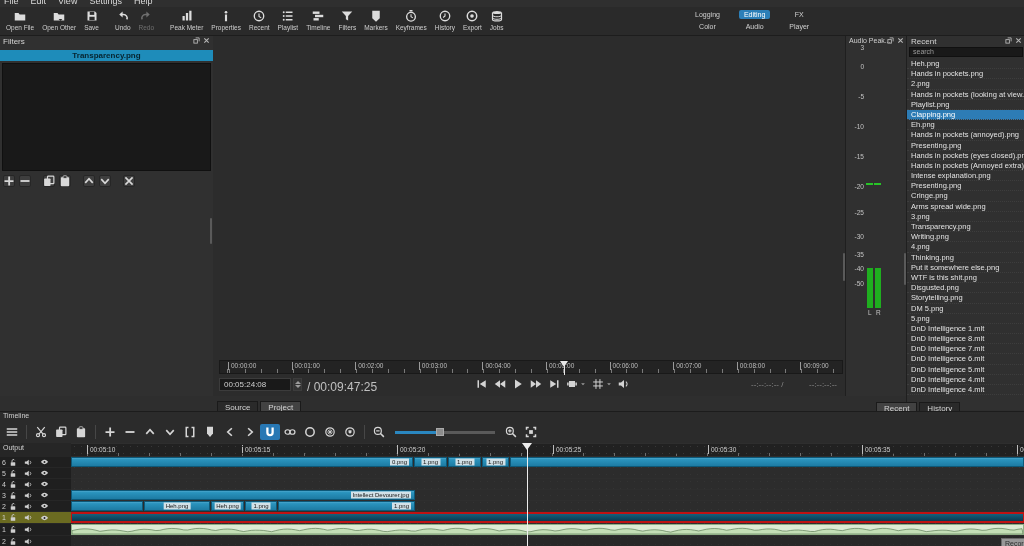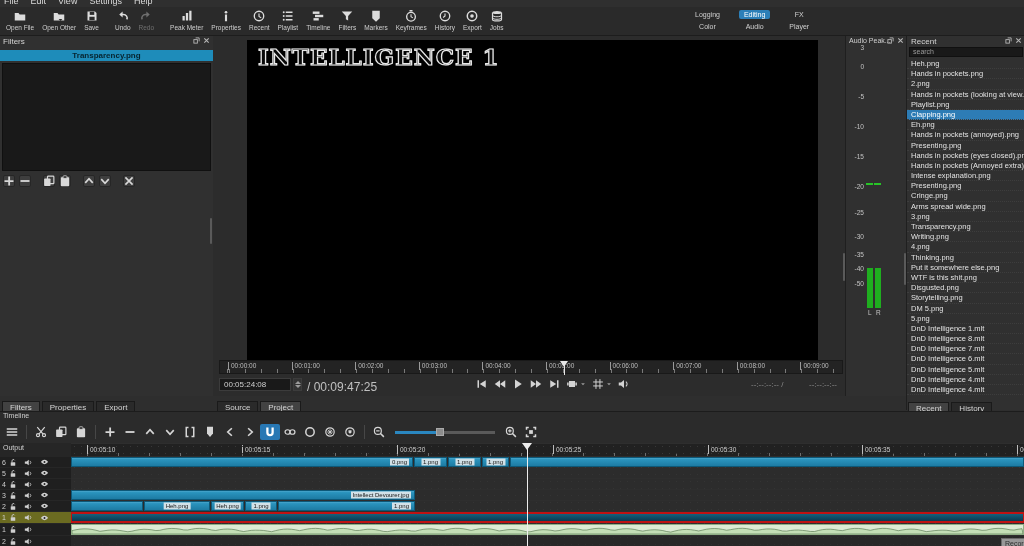--- a/index.html
+++ b/index.html
@@ -63,21 +63,21 @@
   .pbtn{display:flex;align-items:center;gap:2px;}
   .caret{color:#9a9a9a;}
   #inout-1{position:absolute;left:538px;top:4px;font-size:8px;color:#8c8c8c;}
   #inout-2{position:absolute;left:596px;top:4px;font-size:8px;color:#8c8c8c;}
   
   .tab{display:inline-block;font-size:8px;color:#d4d4d4;background:#2a2a2a;border:1px solid #1a1a1a;
        padding:1px 7px 2px 7px;margin-right:2px;}
   .tab.active{background:#424242;}
   #player-tabs{position:absolute;left:217px;top:396px;}
   #left-tabs{position:absolute;left:2px;top:396px;}
-  #recent-tabs{position:absolute;left:908px;top:397px;}
+  #recent-tabs{position:absolute;left:876px;top:397px;}
 
   
   #audiopeak-panel{left:845px;top:36px;width:61px;height:360px;background:#303030;border-left:1px solid #1f1f1f;}
   #audiopeak-title{position:absolute;left:3px;top:1px;font-size:7px;color:#d0d0d0;white-space:nowrap;}
   .db-label{position:absolute;width:16px;text-align:right;font-size:6.5px;color:#c4c4c4;}
   .meter-bar{position:absolute;width:6px;background:#1fae1f;}
   .meter-peak{position:absolute;height:2px;width:7px;background:#27c427;}
   .ch-label{position:absolute;font-size:6.5px;color:#c4c4c4;}
 
   
@@ -373,23 +373,20 @@
           <span class="icon">
             <svg width="12" height="12" viewBox="0 0 16 16" fill="currentColor" stroke="none">
               <path d="M3.2 3.2l9.6 9.6M12.8 3.2l-9.6 9.6" stroke="currentColor" stroke-width="2.2"></path>
             </svg>
           </span>
         </div>
       </div>
   </div>
 
   <div id="player-panel" class="abs">
-    <div id="video">
-      <div id="video-overlay-text">INTELLIGENCE 1</div>
-    </div>
     <div id="player-ruler">
       <div class="ticks"></div>
     <span class="pr-label" style="left: 8px;">00:00:00</span>
         <span class="pr-label" style="left: 71.6px;">00:01:00</span>
         <span class="pr-label" style="left: 135.2px;">00:02:00</span>
         <span class="pr-label" style="left: 198.8px;">00:03:00</span>
         <span class="pr-label" style="left: 262.4px;">00:04:00</span>
         <span class="pr-label" style="left: 326px;">00:05:00</span>
         <span class="pr-label" style="left: 389.6px;">00:06:00</span>
         <span class="pr-label" style="left: 453.2px;">00:07:00</span>
@@ -567,21 +564,20 @@
         <div class="r-item">DnD Intelligence 1.mlt</div>
         <div class="r-item">DnD Intelligence 8.mlt</div>
         <div class="r-item">DnD Intelligence 7.mlt</div>
         <div class="r-item">DnD Intelligence 6.mlt</div>
         <div class="r-item">DnD Intelligence 5.mlt</div>
         <div class="r-item">DnD Intelligence 4.mlt</div>
         <div class="r-item">DnD Intelligence 4.mlt</div>
       </div>
   </div>
 
-  <div id="left-tabs"><span class="tab active">Filters</span><span class="tab">Properties</span><span class="tab">Export</span></div>
   <div id="player-tabs"><span class="tab">Source</span><span class="tab active">Project</span></div>
   <div id="recent-tabs"><span class="tab active">Recent</span><span class="tab">History</span></div>
 
   <div class="abs handle" style="left:210px;top:218px;height:26px;"></div>
   <div class="abs handle" style="left:843px;top:253px;height:28px;"></div>
   <div class="abs handle" style="left:904px;top:253px;height:32px;"></div>
 
   <div id="timeline-panel" class="abs">
     <span id="timeline-title">Timeline</span>
     <div id="tl-toolbar">

